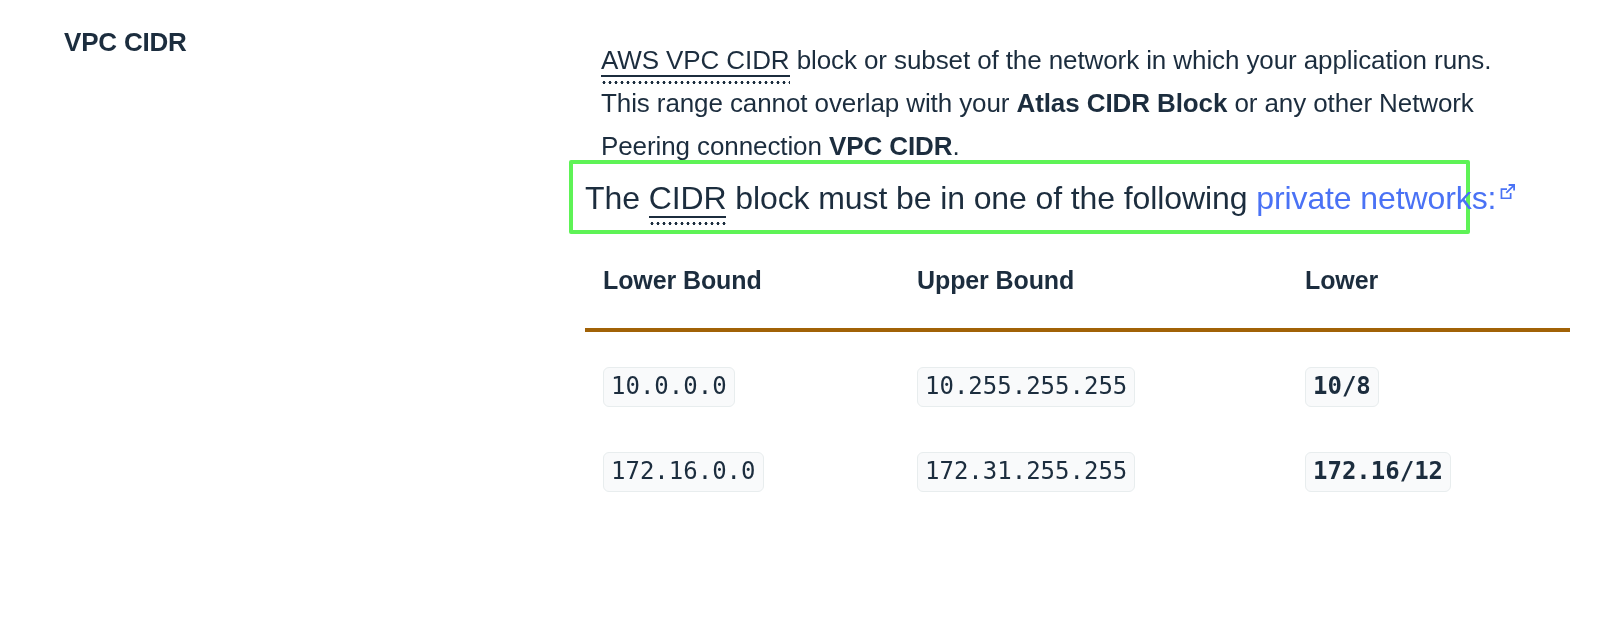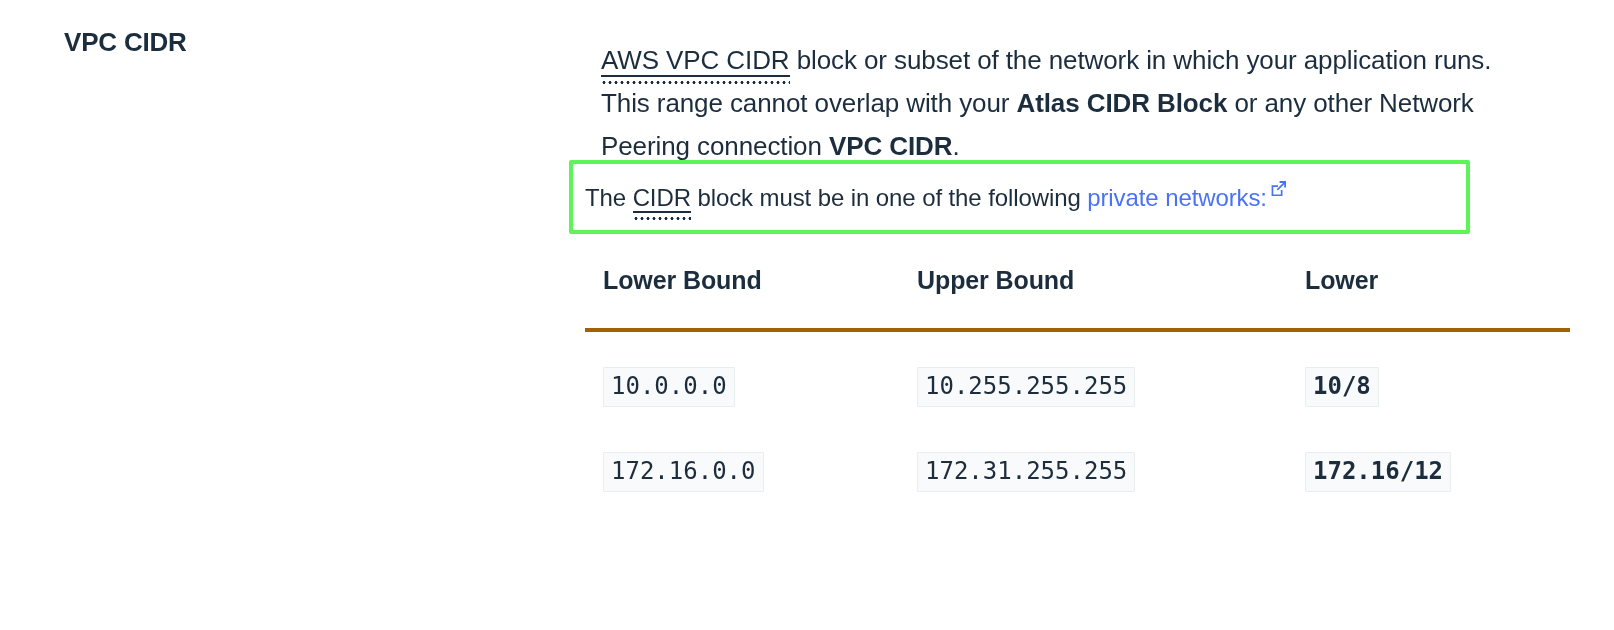--- a/index.html
+++ b/index.html
@@ -77,21 +77,21 @@
     border: 4px solid #5ef356;
     border-radius: 2px;
     box-sizing: border-box;
     pointer-events: none;
   }
 
   .cidr-line {
     position: absolute;
     left: 585px;
     top: 181px;
-    font-size: 24px;
+    font-size: 32px;
     line-height: 34px;
     color: #1c2d3e;
     white-space: nowrap;
     letter-spacing: -0.1px;
   }
   .link {
     color: #4a72f5;
     text-decoration: none;
   }
   .ext-icon {
@@ -140,21 +140,21 @@
   table.ranges tbody tr td { height: 85px; }
   table.ranges tbody tr:first-child td { padding-top: 35px; }
 
   code.cell {
     font-family: "DejaVu Sans Mono", "Liberation Mono", monospace;
     font-size: 24px;
     line-height: 1;
     color: #1c2d3e;
     background: #f9fafb;
     border: 1px solid #e8edee;
-    border-radius: 1px;
+    border-radius: 6px;
     padding: 6px 7px 8px 7px;
     display: inline-block;
     white-space: pre;
   }
 </style>
 </head>
 <body>
 
 <div class="field-label">VPC CIDR</div>
 

